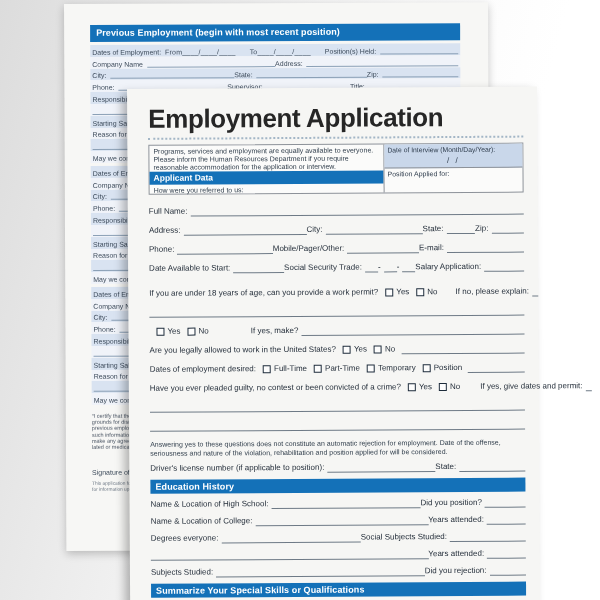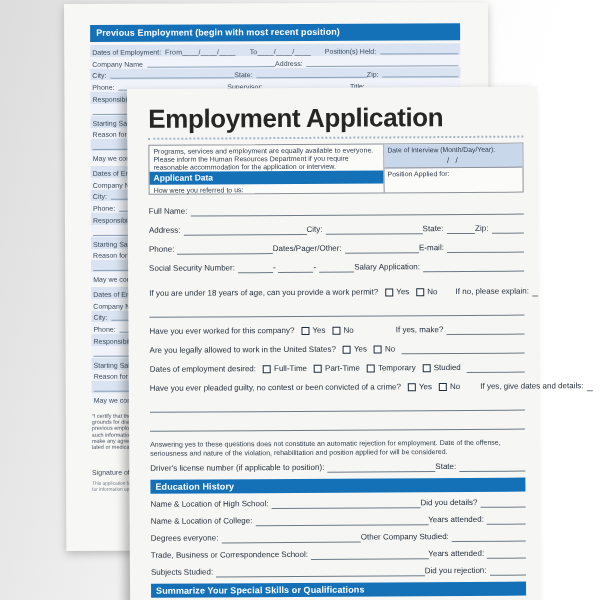--- a/index.html
+++ b/index.html
@@ -283,32 +283,36 @@
         <span class="ln"></span>
       </span>
   </div>
 
   <div class="frow">
     <span class="seg" style="flex:33">
         <span class="lbl">Phone:</span>
         <span class="ln"></span>
       </span>
     <span class="seg" style="flex:39">
-        <span class="lbl">Dates/Pager/Other:</span>
+        <span class="lbl">Mobile/Pager/Other:</span>
         <span class="ln"></span>
       </span>
     <span class="seg" style="flex:28">
         <span class="lbl">E-mail:</span>
         <span class="ln"></span>
       </span>
   </div>
 
   <div class="frow">
+    <span class="seg" style="flex:36">
+        <span class="lbl">Date Available to Start:</span>
+        <span class="ln"></span>
+      </span>
     <span class="seg" style="flex:35">
-      <span class="lbl">Social Security Number:</span>
+      <span class="lbl">Social Security Trade:</span>
         <span class="ln"></span>
       <span class="lbl">-</span>
         <span class="ln"></span>
       <span class="lbl">-</span>
         <span class="ln"></span>
     </span>
     <span class="seg" style="flex:29">
         <span class="lbl">Salary Application:</span>
         <span class="ln"></span>
       </span>
@@ -323,21 +327,20 @@
     <span class="seg" style="flex:1;margin-left:18px">
         <span class="lbl">If no, please explain:</span>
         <span class="ln"></span>
       </span>
   </div>
   <div class="frow">
       <span class="ln"></span>
     </div>
 
   <div class="frow">
-    <span class="cblbl">Have you ever worked for this company?</span>
     <span class="cb"></span>
       <span class="cblbl">Yes</span>
     <span class="cb"></span>
       <span class="cblbl">No</span>
     <span class="seg" style="flex:1;margin-left:42px">
         <span class="lbl">If yes, make?</span>
         <span class="ln"></span>
       </span>
   </div>
 
@@ -352,32 +355,32 @@
 
   <div class="frow">
     <span class="cblbl">Dates of employment desired:</span>
     <span class="cb"></span>
       <span class="cblbl">Full-Time</span>
     <span class="cb"></span>
       <span class="cblbl">Part-Time</span>
     <span class="cb"></span>
       <span class="cblbl">Temporary</span>
     <span class="cb"></span>
-      <span class="cblbl">Studied</span>
+      <span class="cblbl">Position</span>
     <span class="ln" style="margin-left:6px"></span>
   </div>
 
   <div class="frow">
     <span class="cblbl">Have you ever pleaded guilty, no contest or been convicted of a crime?</span>
     <span class="cb"></span>
       <span class="cblbl">Yes</span>
     <span class="cb"></span>
       <span class="cblbl">No</span>
     <span class="seg" style="flex:1;margin-left:20px">
-        <span class="lbl">If yes, give dates and details:</span>
+        <span class="lbl">If yes, give dates and permit:</span>
         <span class="ln"></span>
       </span>
   </div>
   <div class="frow">
       <span class="ln"></span>
     </div>
   <div class="frow">
       <span class="ln"></span>
     </div>
 
@@ -395,47 +398,46 @@
   </div>
 
   <div class="fbar">Education History</div>
 
   <div class="frow" style="height:16px">
     <span class="seg" style="flex:72">
         <span class="lbl">Name &amp; Location of High School:</span>
         <span class="ln"></span>
       </span>
     <span class="seg" style="flex:28">
-        <span class="lbl">Did you details?</span>
+        <span class="lbl">Did you position?</span>
         <span class="ln"></span>
       </span>
   </div>
   <div class="frow" style="height:17px">
     <span class="seg" style="flex:74">
         <span class="lbl">Name &amp; Location of College:</span>
         <span class="ln"></span>
       </span>
     <span class="seg" style="flex:26">
         <span class="lbl">Years attended:</span>
         <span class="ln"></span>
       </span>
   </div>
   <div class="frow" style="height:17px">
     <span class="seg" style="flex:56">
         <span class="lbl">Degrees everyone:</span>
         <span class="ln"></span>
       </span>
     <span class="seg" style="flex:44">
-        <span class="lbl">Other Company Studied:</span>
+        <span class="lbl">Social Subjects Studied:</span>
         <span class="ln"></span>
       </span>
   </div>
   <div class="frow" style="height:17px">
     <span class="seg" style="flex:74">
-        <span class="lbl">Trade, Business or Correspondence School:</span>
         <span class="ln"></span>
       </span>
     <span class="seg" style="flex:26">
         <span class="lbl">Years attended:</span>
         <span class="ln"></span>
       </span>
   </div>
   <div class="frow" style="height:17px">
     <span class="seg" style="flex:73">
         <span class="lbl">Subjects Studied:</span>

